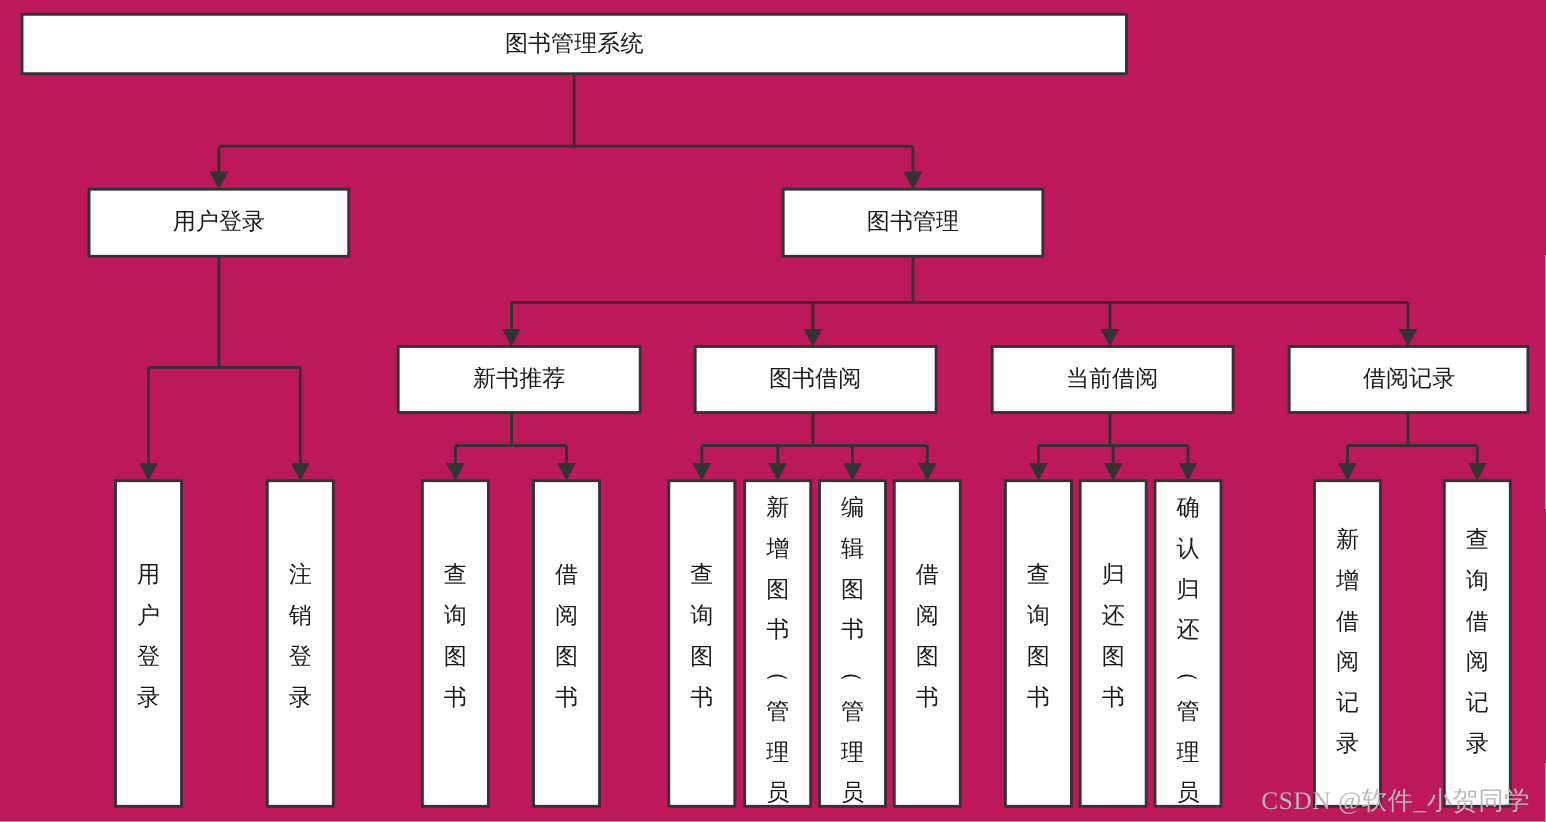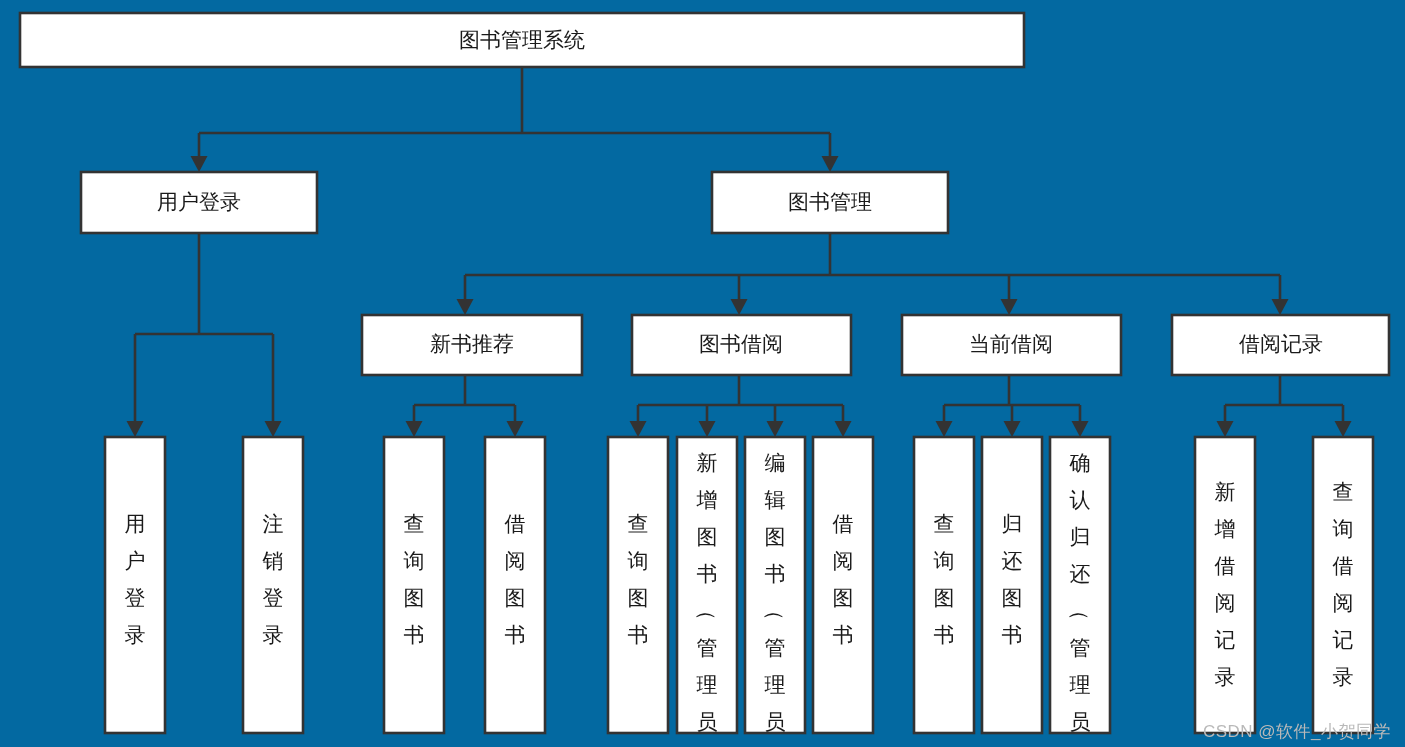--- a/index.html
+++ b/index.html
@@ -8,21 +8,21 @@
     padding: 0;
     background: #ffffff;
   }
   body {
     font-family: "Liberation Sans", "DejaVu Sans", sans-serif;
   }
   #diagram-root {
     position: relative;
     width: 1405px;
     height: 747px;
-    background: #0369a1;
+    background: #be185d;
     overflow: hidden;
   }
   svg.diagram-canvas {
     position: absolute;
     left: 0;
     top: 0;
     width: 1405px;
     height: 747px;
   }
   .node-box {
@@ -50,22 +50,22 @@
   .node-label-v {
     font-family: "Liberation Sans", "DejaVu Sans", sans-serif;
     font-size: 21px;
     fill: #1a1a1a;
     text-anchor: middle;
   }
   .watermark-text {
     position: absolute;
     right: 14px;
     bottom: 4px;
-    font-family: Liberation Sans, sans-serif;
-    font-size: 17px;
+    font-family: Liberation Serif, serif;
+    font-size: 23px;
     color: #b9b9b9;
     white-space: nowrap;
     letter-spacing: 0.5px;
     pointer-events: none;
   }
 </style>
 </head>
 <body>
 
 <div id="diagram-root">

